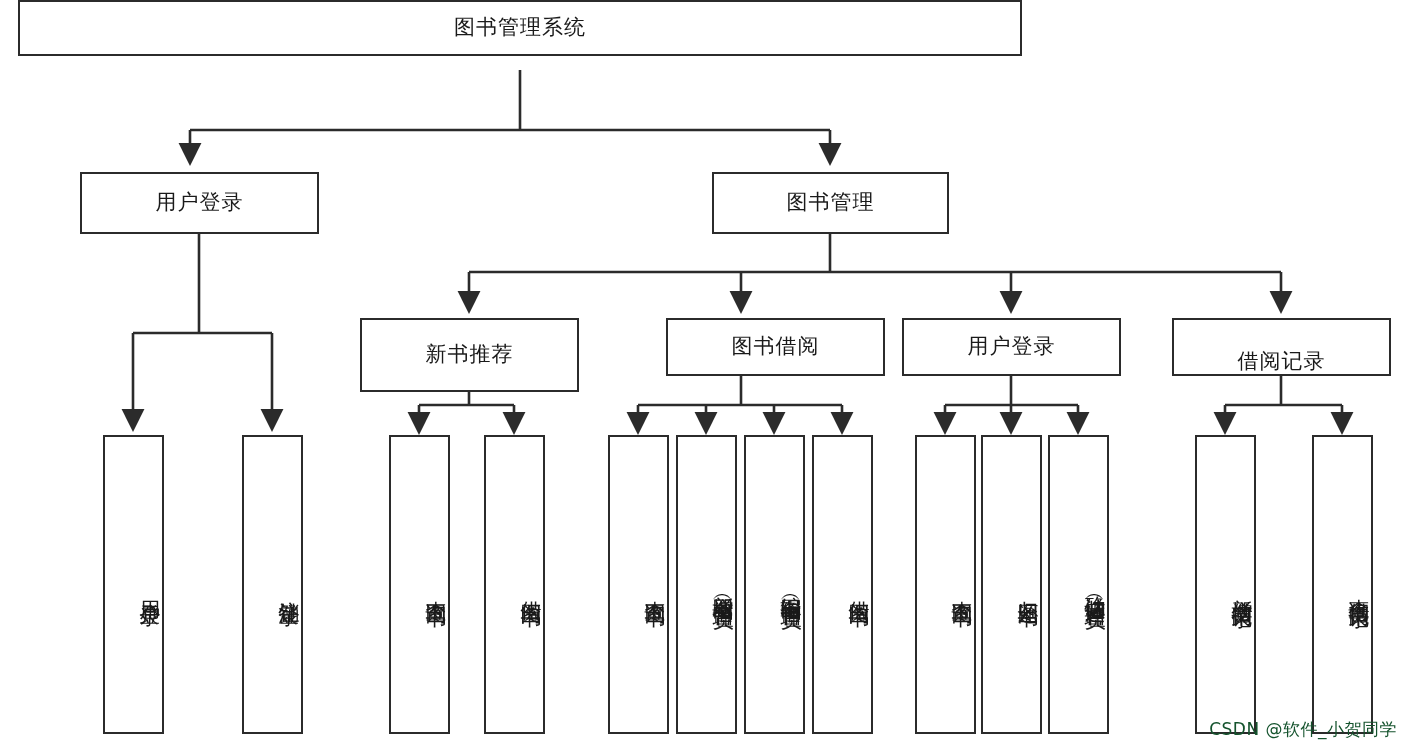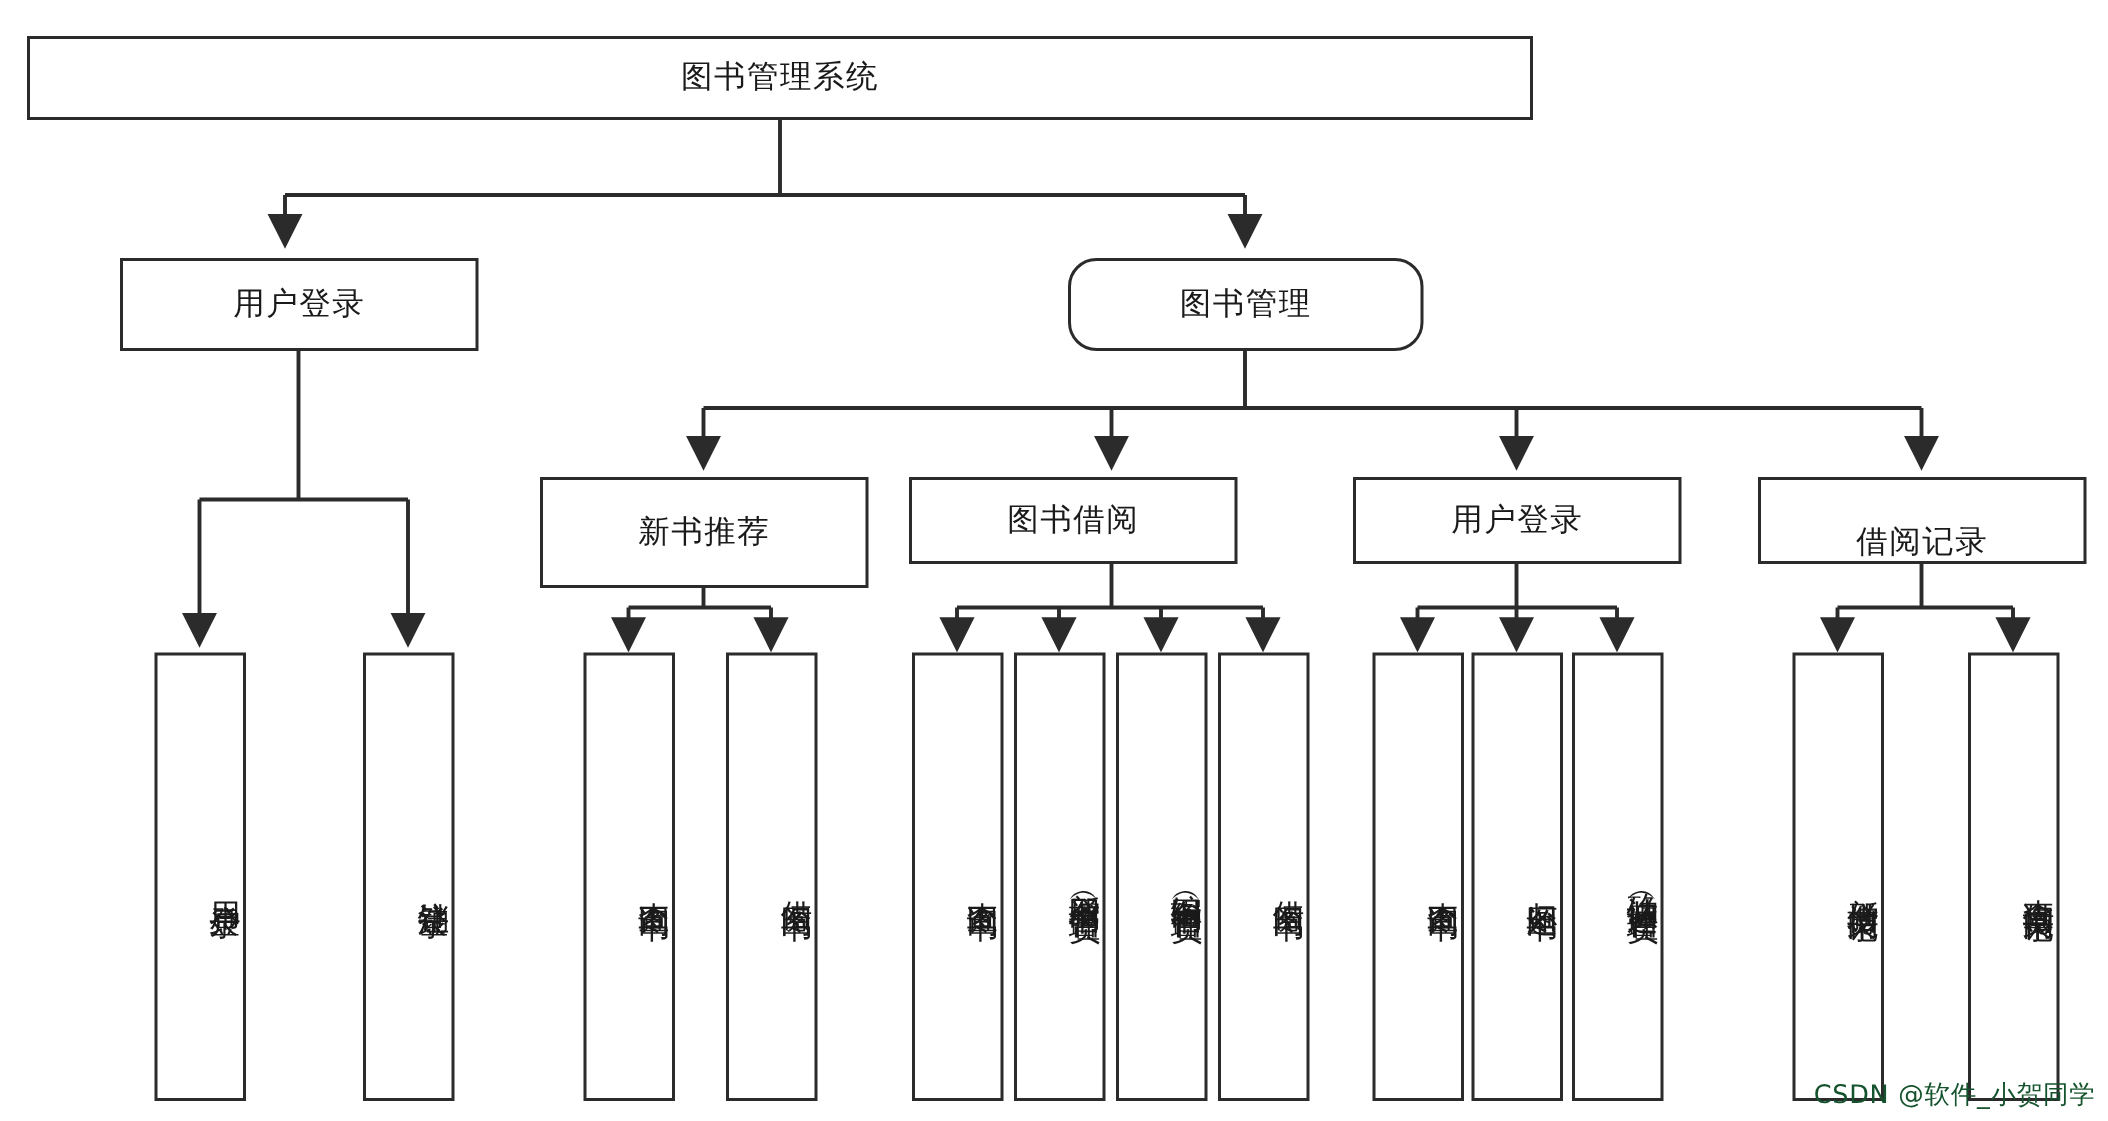--- a/index.html
+++ b/index.html
@@ -119,35 +119,35 @@
       <path d="M 1011 405 L 1011 431" marker-end="url(#arrow)"></path>
       <path d="M 1078 405 L 1078 431" marker-end="url(#arrow)"></path>
 
       <path d="M 1281 376 L 1281 405"></path>
       <path d="M 1225 405 L 1342 405"></path>
       <path d="M 1225 405 L 1225 431" marker-end="url(#arrow)"></path>
       <path d="M 1342 405 L 1342 431" marker-end="url(#arrow)"></path>
     </g>
   </svg>
 
-  <div class="node horiz" style="left:18px; top:24px; width:1004px; height:56px;">
+  <div class="node horiz" style="left:18px; top:0; width:1004px; height:56px;">
     <span>图书管理系统</span>
   </div>
 
   <div class="node horiz" style="left:80px; top:172px; width:239px; height:62px;">
     <span>用户登录</span>
   </div>
-  <div class="node horiz" style="left:712px; top:172px; width:237px; height:62px;border-radius:19px;">
+  <div class="node horiz" style="left:712px; top:172px; width:237px; height:62px;">
     <span>图书管理</span>
   </div>
 
   <div class="node horiz" style="left:360px; top:318px; width:219px; height:74px;">
     <span>新书推荐</span>
   </div>
-  <div class="node horiz" style="left:606px; top:318px; width:219px; height:58px;">
+  <div class="node horiz" style="left:666px; top:318px; width:219px; height:58px;">
     <span>图书借阅</span>
   </div>
   <div class="node horiz" style="left:902px; top:318px; width:219px; height:58px;">
     <span>用户登录</span>
   </div>
   <div class="node horiz" style="left:1172px; top:318px; width:219px; height:58px;align-items:flex-end;">
     <span>借阅记录</span>
   </div>
 
   <div class="node vert" style="left:103px; top:435px; width:61px; height:299px;">

